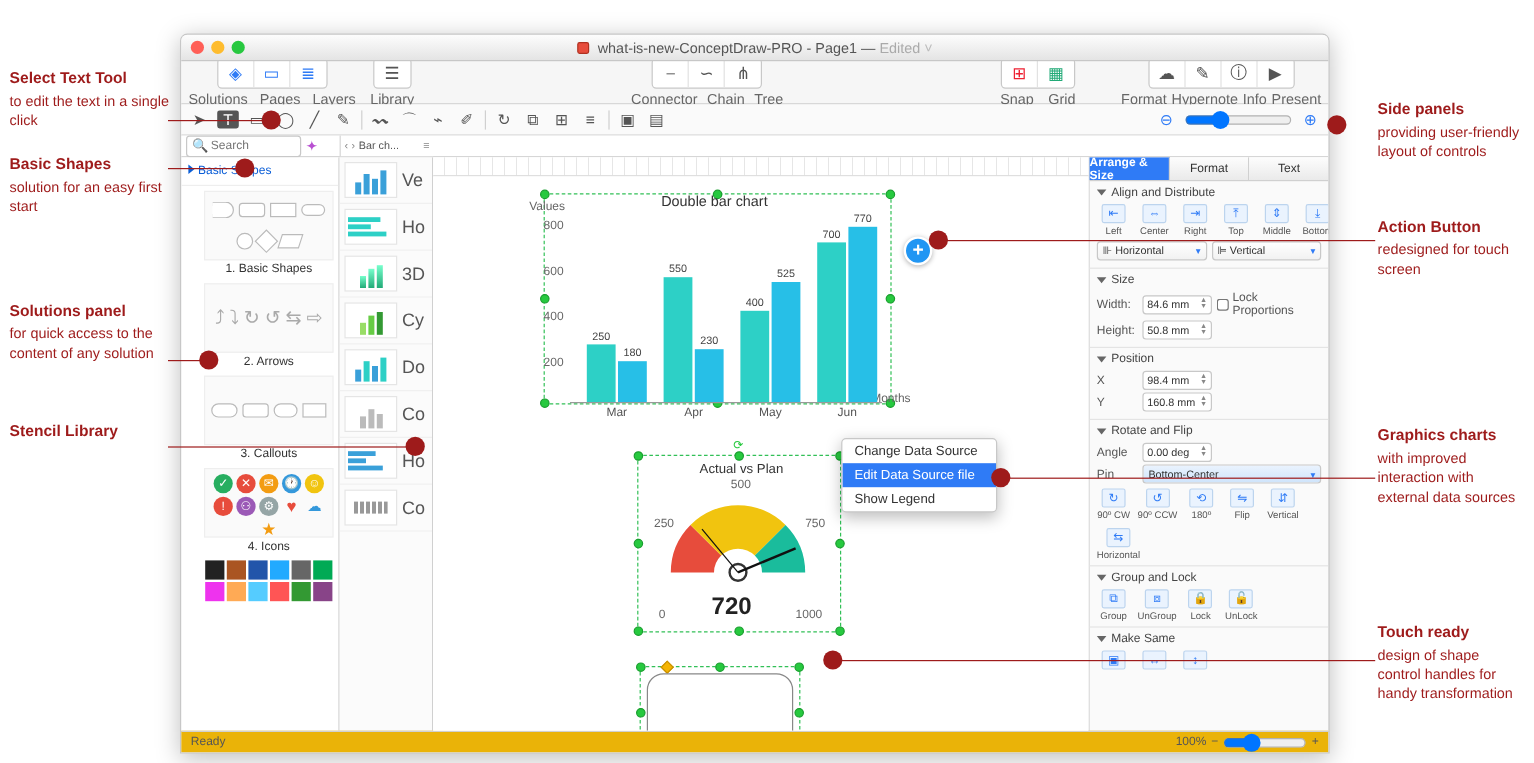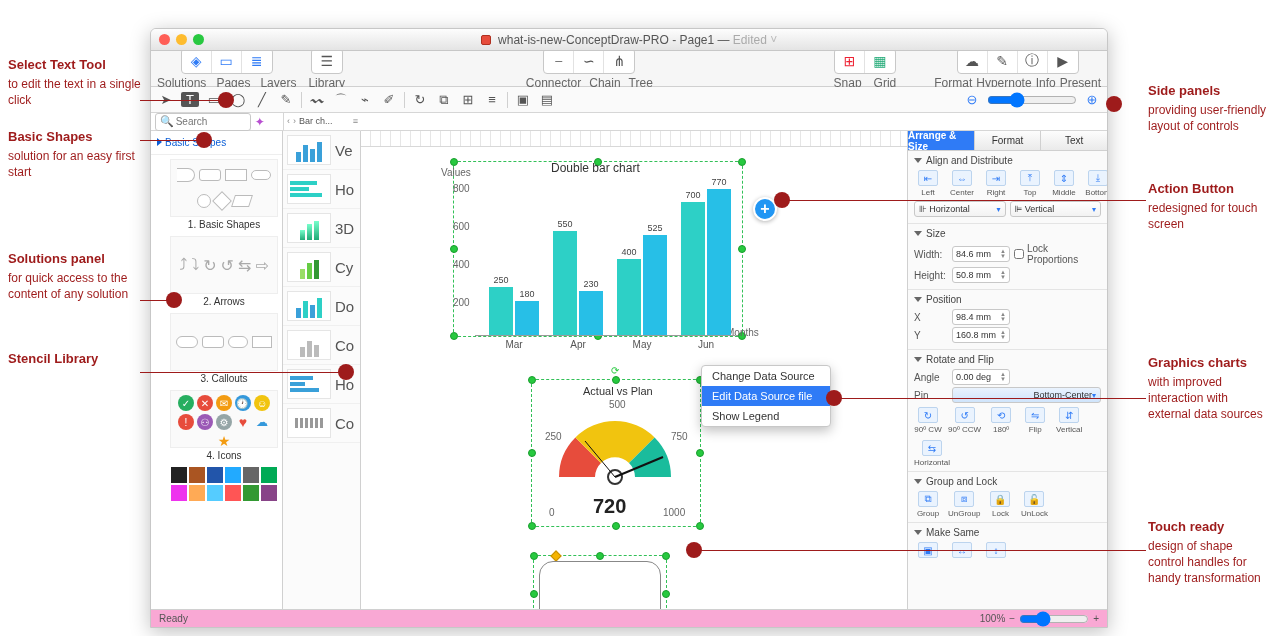--- a/index.html
+++ b/index.html
@@ -72,21 +72,21 @@
   .catLbl{position:absolute;font-size:10px;color:#555;text-align:center;}
   .valLbl{position:absolute;font-size:9px;color:#444;text-align:center;}
   .barA{position:absolute;background:#2dd0c6;}
   .barB{position:absolute;background:#27bfe7;}
   .plusBtn{position:absolute;width:24px;height:24px;border-radius:50%;background:#2196f3;border:2px solid #fff;box-shadow:0 1px 4px rgba(0,0,0,.3);display:flex;align-items:center;justify-content:center;color:#fff;font-size:16px;font-weight:bold;}
   .gauge{position:absolute;}
   .gaugeVal{position:absolute;font-size:20px;font-weight:600;color:#222;}
   .ctxMenu{position:absolute;background:#fff;border:1px solid #c8c8c8;border-radius:4px;box-shadow:0 4px 12px rgba(0,0,0,.25);font-size:11px;overflow:hidden;min-width:130px;}
   .ctxItem{padding:4px 10px;color:#333;}
   .ctxItem.sel{background:#2f7bf6;color:#fff;}
-  .statusbar{height:18px;border-top:1px solid #d0d0d0;background:#f9a8d4;display:flex;align-items:center;justify-content:space-between;padding:0 8px;font-size:10px;color:#555;}
+  .statusbar{height:18px;border-top:1px solid #d0d0d0;background:#eab308;display:flex;align-items:center;justify-content:space-between;padding:0 8px;font-size:10px;color:#555;}
   .zoomCtl{display:flex;align-items:center;gap:4px;}
   .zoomCtl input[type=range]{width:70px;}
 
   
   .rightCol{width:200px;background:#fafafa;border-left:1px solid #d0d0d0;display:flex;flex-direction:column;font-size:10px;color:#333;}
   .rTabs{display:flex;height:20px;border-bottom:1px solid #d0d0d0;}
   .rTab{flex:1;display:flex;align-items:center;justify-content:center;border-right:1px solid #d0d0d0;background:linear-gradient(#fdfdfd,#eaeaea);font-size:10px;}
   .rTab.active{background:#2f7bf6;color:#fff;font-weight:600;}
   .rTab:last-child{border-right:none;}
   .rSection{padding:4px 6px;border-bottom:1px solid #e4e4e4;}
@@ -589,21 +589,21 @@
           </div>
         <div class="fieldRow">
             <label>Angle</label>
             <div class="numInput">
               <span>0.00 deg</span>
               <span class="stepper">▲<br>▼</span>
             </div>
           </div>
         <div class="fieldRow">
             <label>Pin</label>
-            <div class="combo" style="flex:1;background:linear-gradient(#eaf3fe,#cfe4fb);justify-content:flex-end;">
+            <div class="combo" style="flex:1;background:linear-gradient(#eaf3fe,#cfe4fb);">
               <span>Bottom-Center</span>
               <span class="dd">▾</span>
             </div>
           </div>
         <div class="btnRow" style="margin-top:4px;flex-wrap:wrap;">
           <div class="vbtn">
               <div class="vicon">↻</div>
               <div class="vlab">90º CW</div>
             </div>
           <div class="vbtn">

